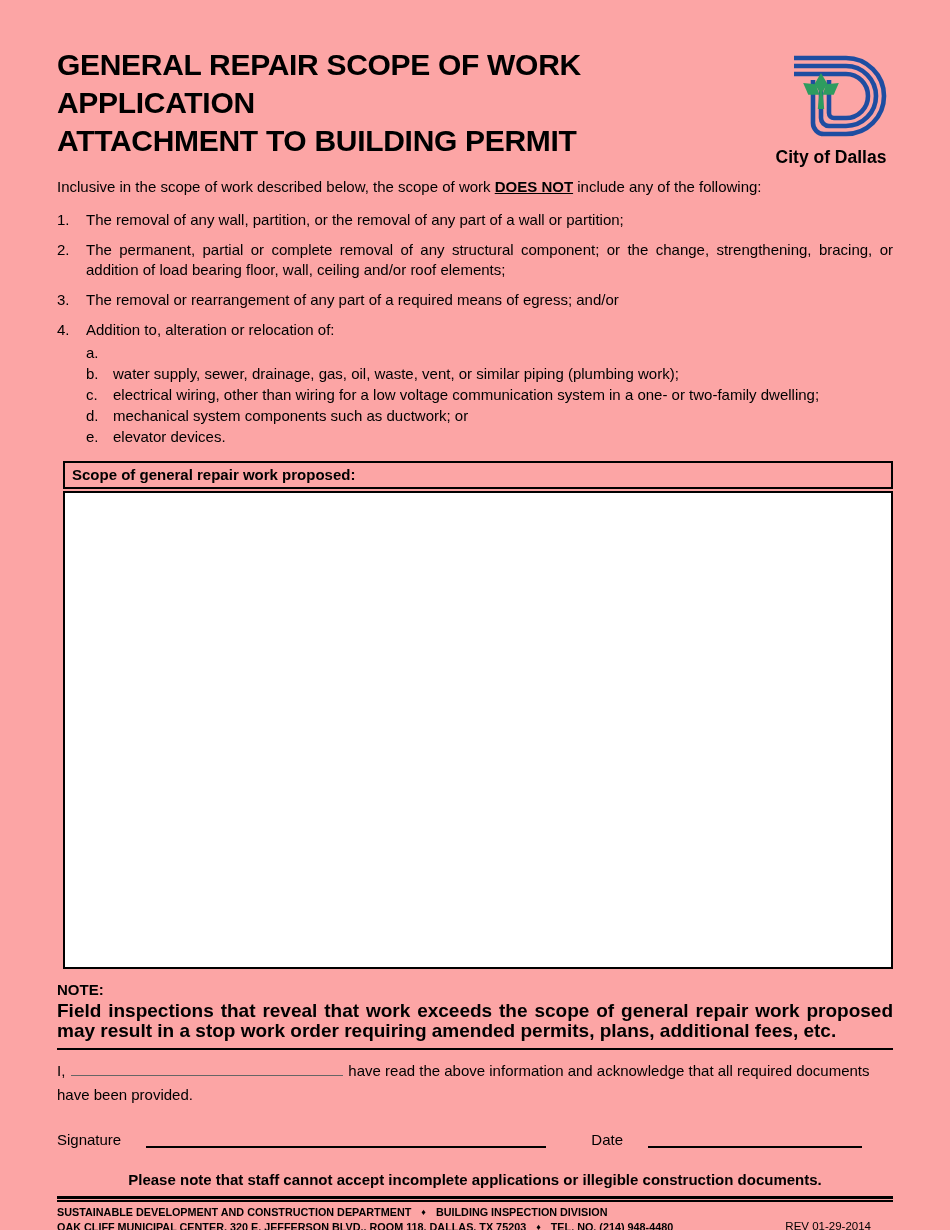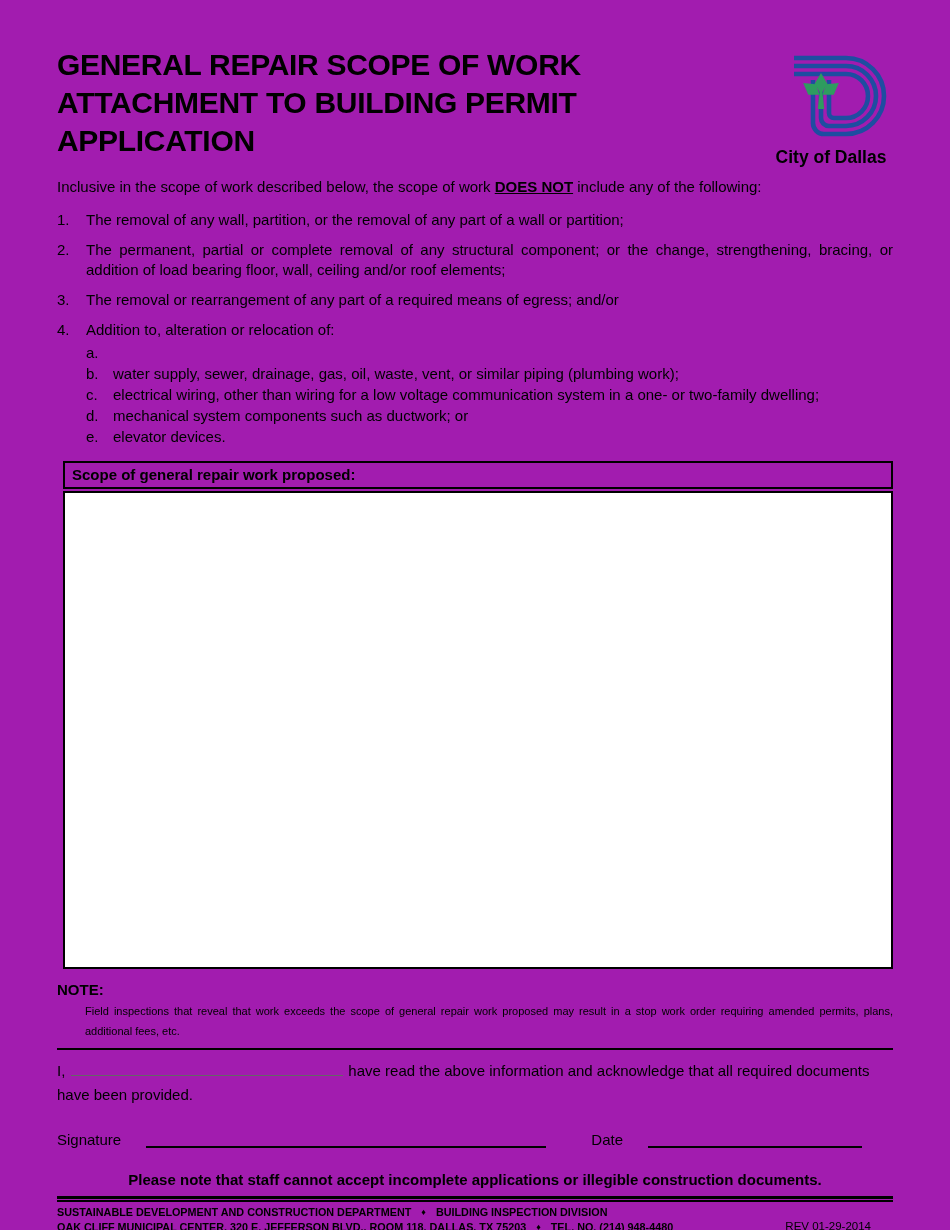--- a/index.html
+++ b/index.html
@@ -2,21 +2,21 @@
 <html><head>
 <meta charset="utf-8">
 <style>
   * { margin: 0; padding: 0; box-sizing: border-box; }
   html, body { background: #e8e8e8; }
   body { font-family: "Liberation Sans", "DejaVu Sans", sans-serif; color: #000; }
   .page {
     position: relative;
     width: 950px; height: 1230px;
     margin: 0 auto;
-    background: #a21caf;
+    background: #fca5a5;
     padding: 46px 57px 0 57px;
     overflow: hidden;
   }
 
   
   .masthead { display: flex; justify-content: space-between; align-items: flex-start; }
   .title { font-size: 30px; line-height: 38px; font-weight: bold; letter-spacing: -0.3px; }
   .title span { display: block; }
   .logo-block { width: 124px; flex: none; margin-top: 0; text-align: center; }
   .logo-block svg { display: block; margin-left: auto; }
@@ -37,21 +37,21 @@
   .li-sub .letter { width: 27px; flex: none; }
 
   
   .scopebox { margin-top: 14px; padding-left: 6px; }
   .scopehead { border: 2px solid #000; font-weight: bold; font-size: 15px; padding: 3px 7px 4px 7px; }
   .scopearea { border: 2px solid #000; margin-top: 2px; height: 478px; background: #fff; }
 
   
   .note { margin-top: 12px; }
   .notelabel { font-weight: bold; font-size: 15px; line-height: 18px; }
-  .notetext { font-weight: normal; font-size: 11px; line-height: 20px; text-align: justify; margin-top: 2px; margin-left: 28px; }
+  .notetext { font-weight: bold; font-size: 19px; line-height: 20px; text-align: justify; margin-top: 2px; }
   .midrule { border-top: 2px solid #000; margin-top: 7px; }
 
   
   .ack { margin-top: 9px; font-size: 15px; line-height: 24px; }
   .blank {
     display: inline-block; width: 272px; height: 15px;
     border-bottom: 1px solid #666; margin: 0 5px 0 6px; vertical-align: baseline;
   }
 
   
@@ -69,22 +69,22 @@
   .rev { position: absolute; right: 22px; top: 24px; font-size: 11.5px; font-weight: normal; }
 </style>
 </head>
 <body>
 
 <div class="page">
 
   <div class="masthead">
     <h1 class="title">
       <span>GENERAL REPAIR SCOPE OF WORK</span>
+      <span>APPLICATION</span>
       <span>ATTACHMENT TO BUILDING PERMIT</span>
-      <span>APPLICATION</span>
     </h1>
     <div class="logo-block">
       <svg width="106" height="100" viewBox="0 0 104 100" aria-hidden="true">
         <g fill="none" stroke-width="4.6" stroke="#1E4DA1">
           <path d="M 6 12 H 58 A 38 38 0 0 1 58 88 H 36 A 11 11 0 0 1 25 77 V 34"></path>
           <path d="M 6 20 H 58 A 30 30 0 0 1 58 80 H 41 A 8 8 0 0 1 33 72 V 34"></path>
           <path d="M 6 28 H 58 A 22 22 0 0 1 58 72 H 46 A 5 5 0 0 1 41 67 V 34"></path>
         </g>
         <g transform="translate(33,50)" stroke="none" fill="#2E9C5F">
           <path d="M 0 -23 L 6.5 -12 L 0 -2 L -6.5 -12 Z"></path>

